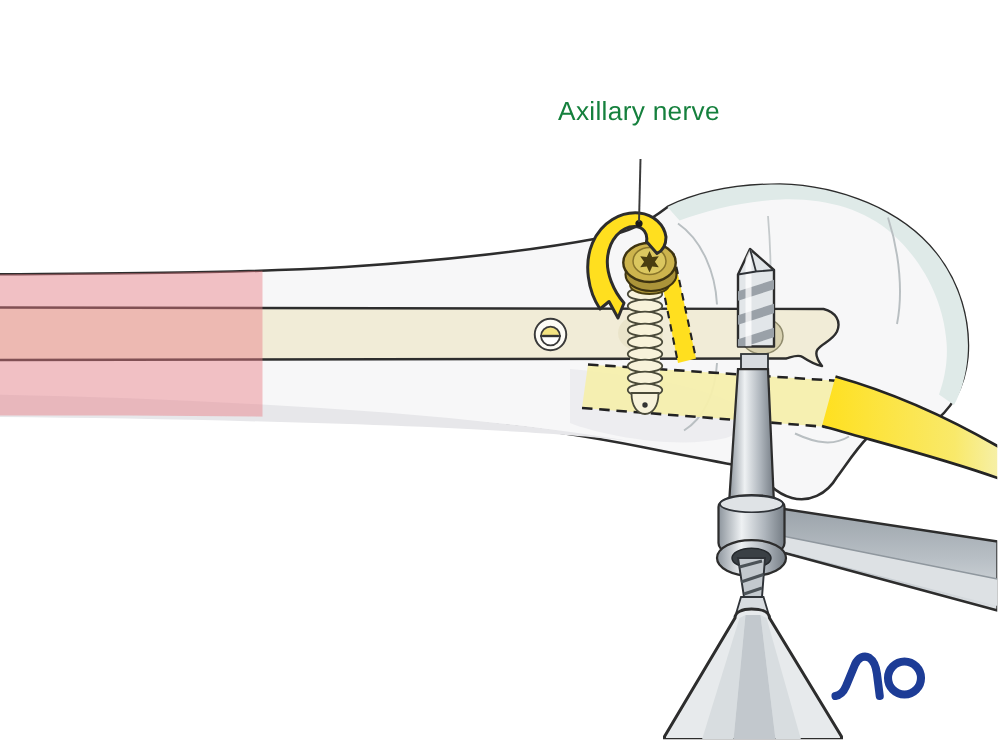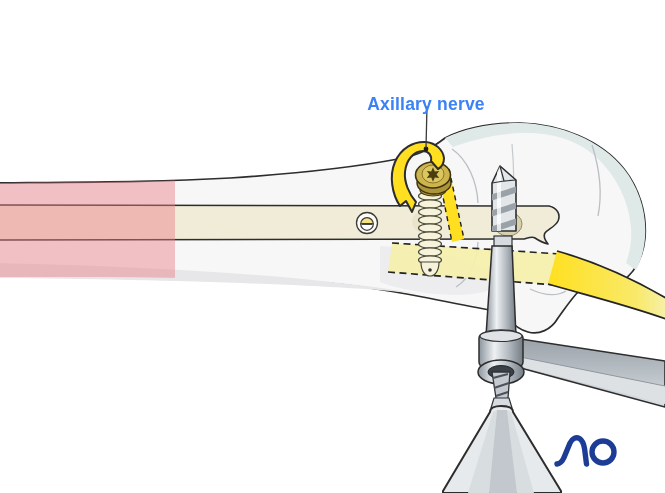--- a/index.html
+++ b/index.html
@@ -2,22 +2,22 @@
 <html style="--nerve-yellow: #FFDF1F; --nerve-hidden: #F6EFAD; --shaft-pink: #E87C86; --implant-cream: #F1ECD7; --cartilage-teal: #DFEAE8; --screw-gold: #CDB44D; --metal-gray: #C6CCD1; --outline: #2D2D2D; --logo-blue: #1D3C96; --background: #FFFFFF;"><head>
 <meta charset="utf-8">
 <style>
   html,body{margin:0;padding:0;background:#ffffff;}
   #stage{
     position:relative;width:665px;height:493px;background:#ffffff;overflow:hidden;
     font-family:"Liberation Sans", sans-serif;
   }
   #art{position:absolute;left:0;top:0;width:665px;height:493px;}
   .label{
-    position:absolute;left:348px;top:94px;width:156px;text-align:center;
-    font-size:17.5px;font-weight:700;color:#3b82f6;letter-spacing:.2px;white-space:nowrap;
+    position:absolute;left:348px;top:64px;width:156px;text-align:center;
+    font-size:17.5px;font-weight:400;color:#15803d;letter-spacing:.2px;white-space:nowrap;
   }
   #logo{position:absolute;left:550px;top:429px;width:78px;height:48px;}
   
   .f-bone{fill:#f7f7f8}
   .f-shade1{fill:#e7e7ea}
   .f-shade2{fill:#ededf0}
   .f-pink{fill:var(--shaft-pink,#E87C86);fill-opacity:.45}
   .f-plate{fill:var(--implant-cream,#F1ECD7)}
   .f-cart{fill:var(--cartilage-teal,#DFEAE8)}
   .f-nerve{fill:var(--nerve-yellow,#FFDF1F)}

